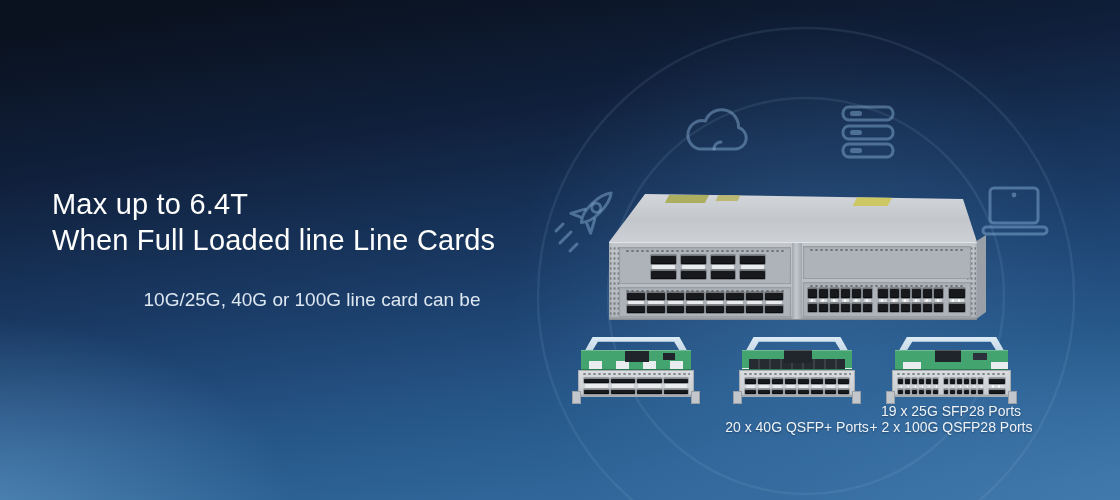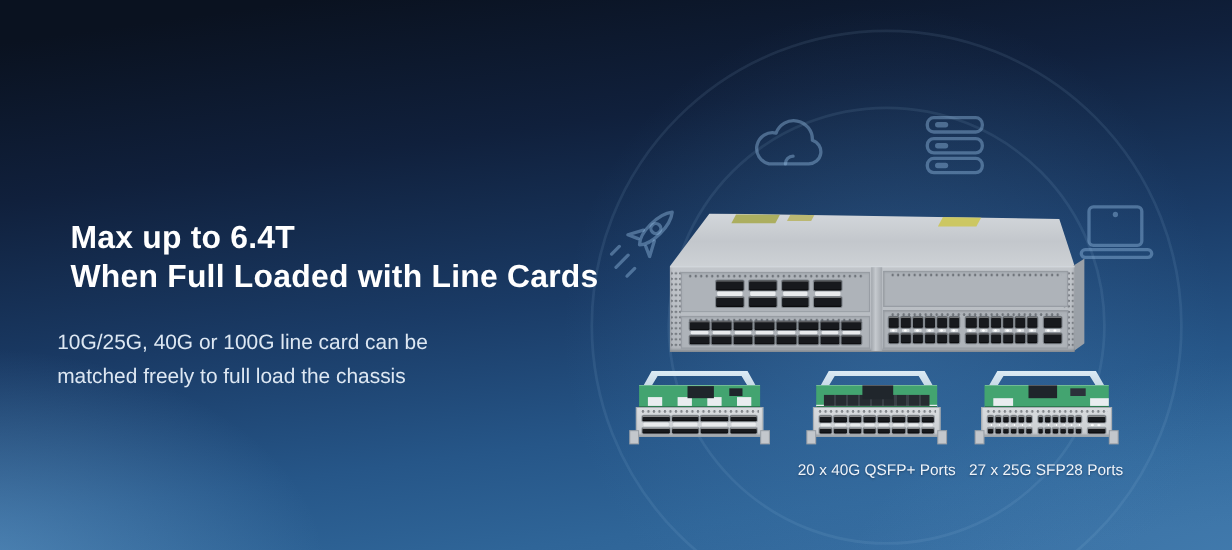--- a/index.html
+++ b/index.html
@@ -13,22 +13,22 @@
   }
   .glow{position:absolute;left:490px;top:-15px;width:640px;height:640px;border-radius:50%;
     background:radial-gradient(circle, rgba(76,136,190,.30), rgba(76,136,190,0) 66%);pointer-events:none;}
   svg.decor{position:absolute;left:0;top:0;}
   .ring{fill:none;stroke:rgba(170,205,240,.10);stroke-width:2.5;}
   .icon{fill:none;stroke:rgba(150,190,228,.42);stroke-width:3;stroke-linecap:round;stroke-linejoin:round;}
   .icon .fillbit{fill:rgba(150,190,228,.42);stroke:none;}
 
   
   .copy{position:absolute;left:52px;top:186px;width:520px;}
-  .headline{margin:12px;font-size:29px;line-height:36px;font-weight:700;color:#ffffff;letter-spacing:.2px;}
-  .subtext{margin:26px 0 0 0;font-size:19px;line-height:31px;font-weight:400;color:#dde7f2;}
+  .headline{margin:0;font-size:29px;line-height:36px;font-weight:400;color:#ffffff;letter-spacing:.2px;}
+  .subtext{margin:26px 0 0 0;font-size:19px;line-height:31px;font-weight:400;color:#dde7f2;text-align:center;}
 
   
   .chassis{position:absolute;left:605px;top:192px;width:382px;height:128px;}
   .lid{position:absolute;left:0;top:0;width:382px;height:50px;
     clip-path:polygon(40px 2px,358px 7px,372px 50px,4px 50px);
     background:linear-gradient(180deg,#d4d8dc,#c3c7cc 55%,#cdd1d5);}
   .sticker{position:absolute;display:block;transform:skewX(-28deg);opacity:.85;}
   .s1{left:62px;top:3px;width:40px;height:8px;background:#a6a84a;}
   .s2{left:112px;top:3px;width:22px;height:6px;background:#b7b360;}
   .s3{left:250px;top:5px;width:35px;height:9px;background:#cbc64e;}
@@ -148,22 +148,22 @@
     </g>
 
     <g class="icon">
       <rect x="990" y="188" width="48" height="35" rx="4"></rect>
       <circle class="fillbit" cx="1014" cy="195" r="2.4"></circle>
       <rect x="983" y="227" width="64" height="7" rx="3.5"></rect>
     </g>
   </svg>
 
   <div class="copy">
-    <h1 class="headline"><span>Max up to 6.4T</span><br><span>When Full Loaded with Line Cards</span></h1>
-    <p class="subtext"><span>10G/25G, 40G or 100G line card can be</span><br><span>matched freely to full load the chassis</span></p>
+    <h1 class="headline"><span>Max up to 6.4T</span><br><span>When Full Loaded line Line Cards</span></h1>
+    <p class="subtext"><span>10G/25G, 40G or 100G line card can be</span><br></p>
   </div>
 
   <div class="chassis">
     <div class="lid">
       <i class="sticker s1"></i>
       <i class="sticker s2"></i>
       <i class="sticker s3"></i>
     </div>
     <div class="side"></div>
     <div class="face">
@@ -475,15 +475,16 @@
     </div>
     <div class="cear l"></div>
     <div class="cear r"></div>
   </div>
 
   <div class="cardlabel cl2">
     <span>20 x 40G QSFP+ Ports</span>
 
   </div>
   <div class="cardlabel cl3">
-    <span>27 x 25G SFP28 Ports</span>
+    <span>19 x 25G SFP28 Ports</span>
+    <span>+ 2 x 100G QSFP28 Ports</span>
   </div>
 </div>
 
 </body></html>

